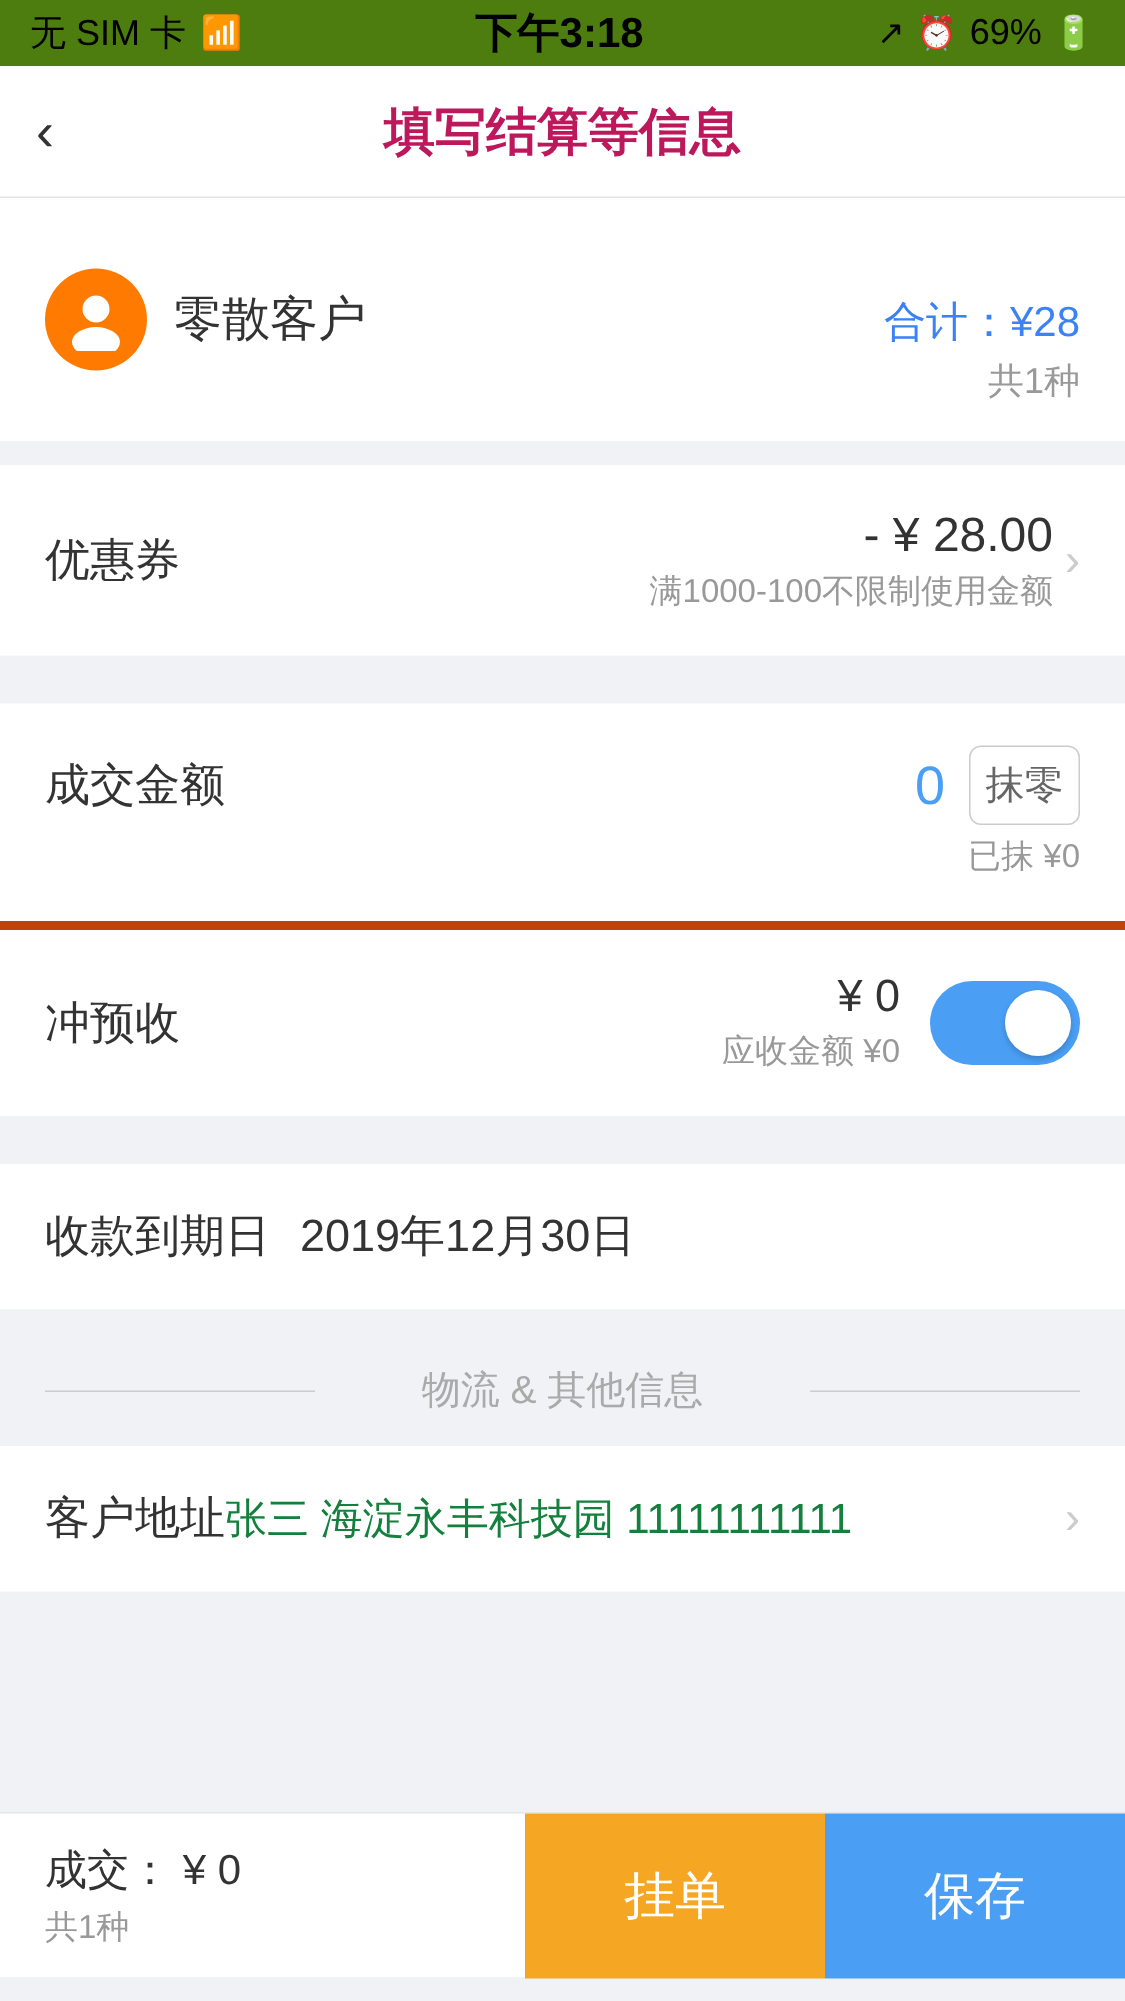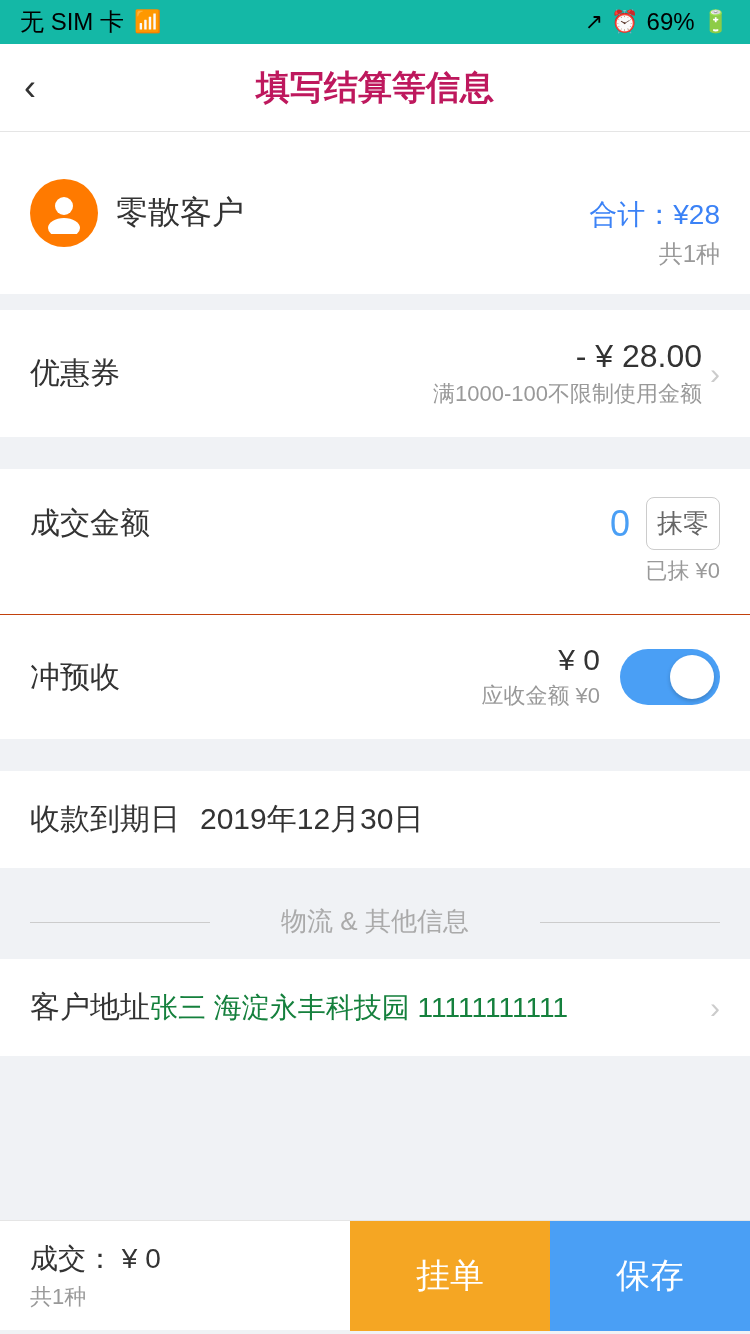--- a/index.html
+++ b/index.html
@@ -10,21 +10,21 @@
       font-family: -apple-system, "PingFang SC", "Helvetica Neue", sans-serif;
       background: #f0f2f5;
       position: relative;
       overflow-x: hidden;
     }
 
     
     .status-bar {
       width: 750px;
       height: 44px;
-      background: #14b8a6;
+      background: #4d7c0f;
       display: flex;
       align-items: center;
       justify-content: space-between;
       padding: 0 20px;
       font-size: 26px;
       font-weight: 500;
     }
     .status-left { display: flex; align-items: center; gap: 10px; font-size: 24px; }
     .status-center { font-size: 28px; font-weight: 600; }
     .status-right { display: flex; align-items: center; gap: 8px; font-size: 24px; }
@@ -103,21 +103,21 @@
     
     .form-section {
       background: #fff;
       margin-bottom: 16px;
     }
     .form-row {
       display: flex;
       align-items: center;
       justify-content: space-between;
       padding: 28px 30px;
-      border-bottom: 1px solid #c2410c;
+      border-bottom: 6px solid #c2410c;
     }
     .form-row:last-child { border-bottom: none; }
     .form-label {
       font-size: 30px;
       color: #333;
       flex-shrink: 0;
     }
     .form-value-wrap {
       display: flex;
       align-items: center;
@@ -288,21 +288,21 @@
       color: #15803d;
     }
     .address-arrow {
       color: #ccc;
       font-size: 30px;
     }
 
     
     .bottom-bar {
       position: fixed;
-      bottom: 4px;
+      bottom: 16px;
       left: 0;
       width: 750px;
       height: 110px;
       background: #fff;
       display: flex;
       align-items: center;
       border-top: 1px solid #e5e5e5;
     }
     .bottom-summary {
       flex: 1;
@@ -353,20 +353,21 @@
     }
   </style>
 </head>
 <body>
 
 <div class="status-bar">
   <div class="status-left">
     <span>无 SIM 卡</span>
     <span class="wifi-icon">📶</span>
   </div>
+  <div class="status-center">下午3:18</div>
   <div class="status-right">
     <span style="font-size:22px;">↗</span>
     <span style="font-size:22px;">⏰</span>
     <span>69%</span>
     <span style="font-size:22px;">🔋</span>
   </div>
 </div>
 
 <div class="nav-bar">
   <div class="nav-back">‹</div>

